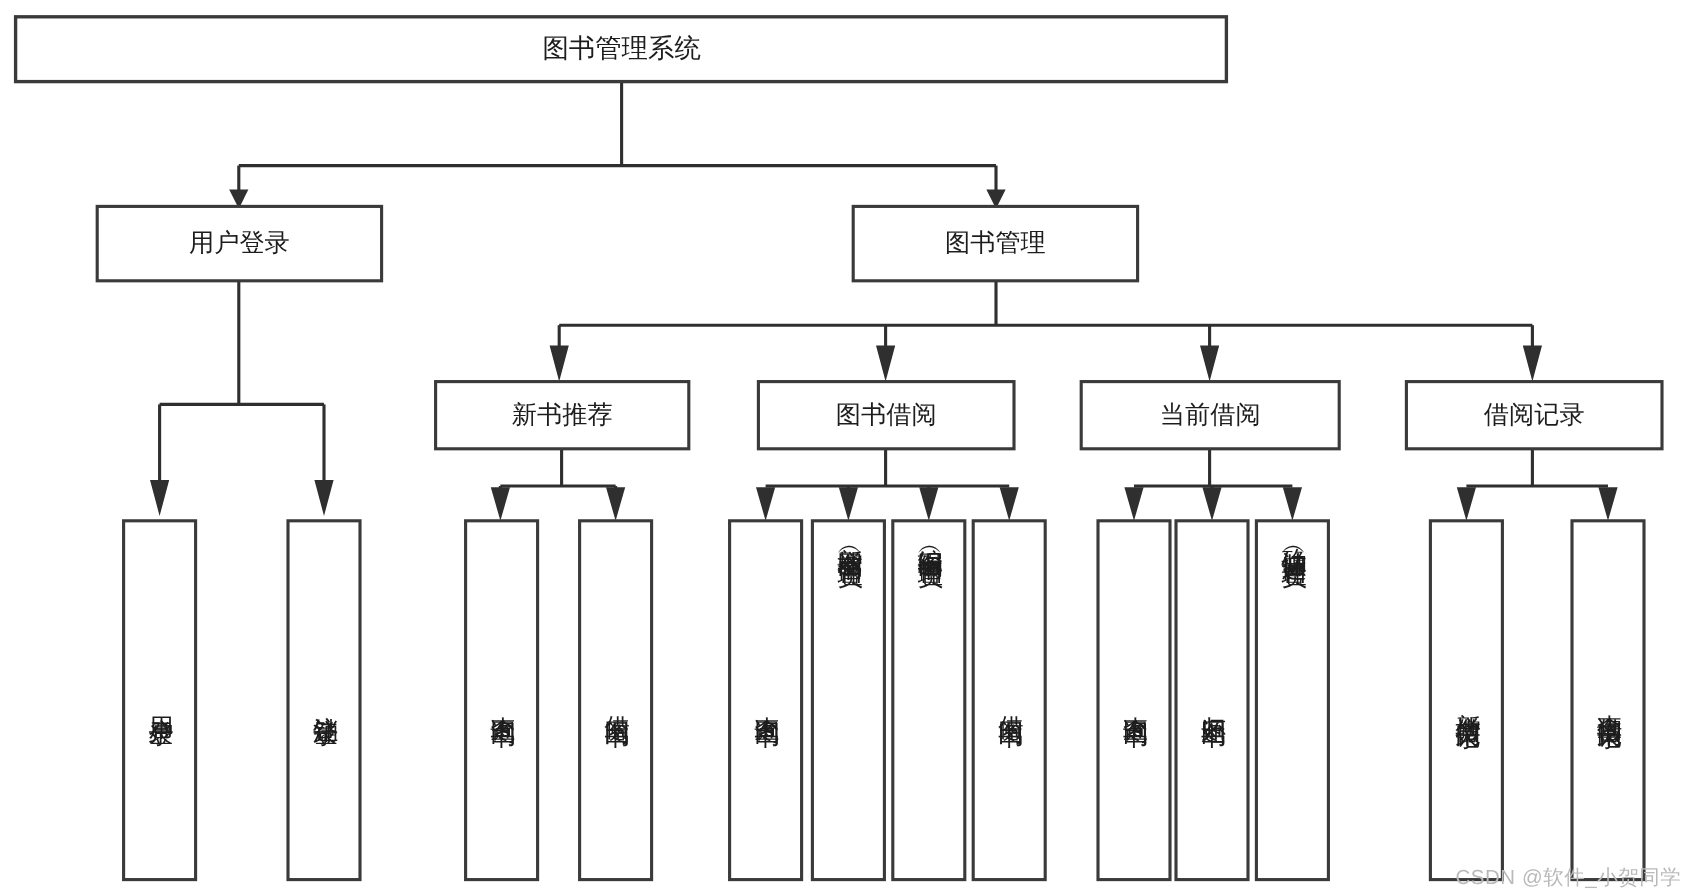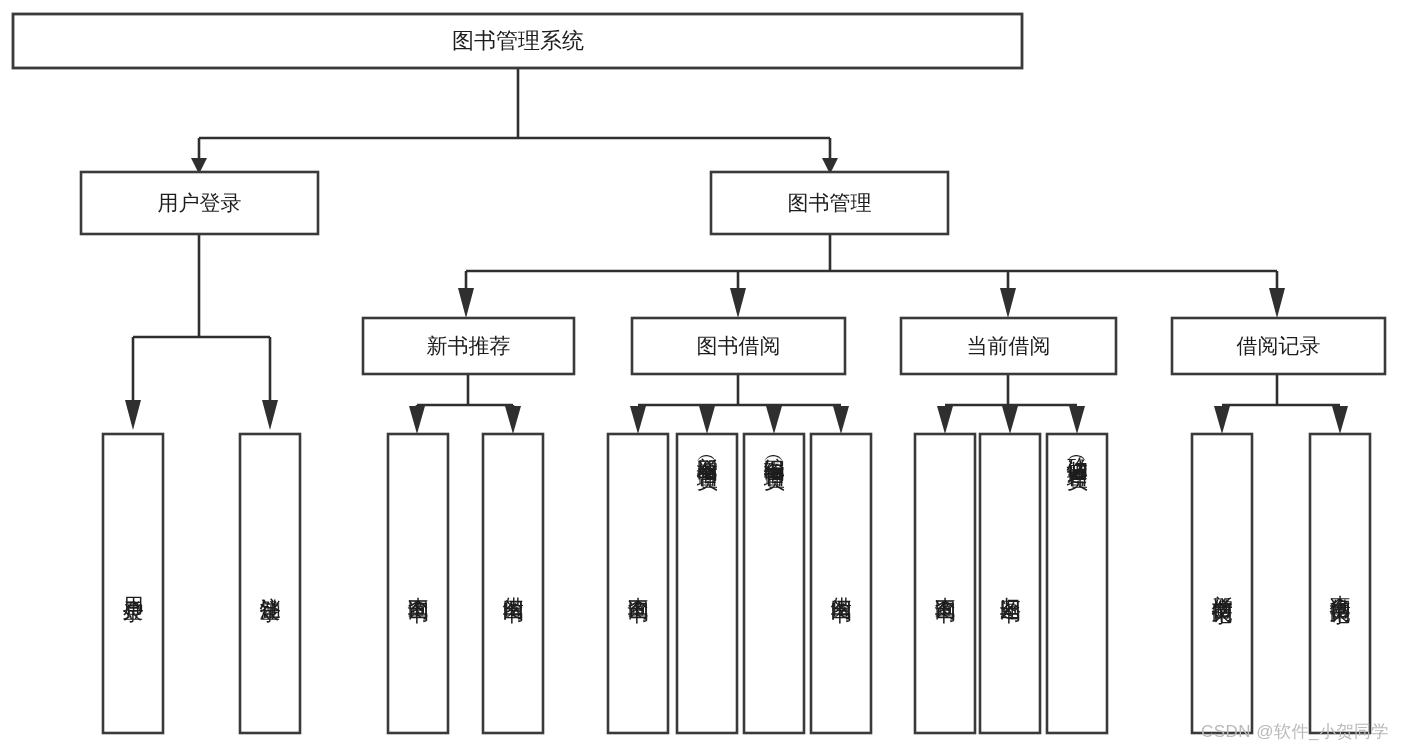--- a/index.html
+++ b/index.html
@@ -63,21 +63,21 @@
     color: #1d1d1d;
     writing-mode: vertical-rl;
     text-orientation: upright;
     letter-spacing: 2px;
     white-space: nowrap;
     text-align: center;
     pointer-events: none;
   }
   .watermark {
     position: absolute;
-    right: 16px;
+    right: 4px;
     bottom: 4px;
     font-family: "Liberation Sans", "DejaVu Sans", sans-serif;
     font-size: 17px;
     color: #b9b9b9;
     letter-spacing: 0.5px;
     white-space: nowrap;
     user-select: none;
   }
 </style>
 </head>

